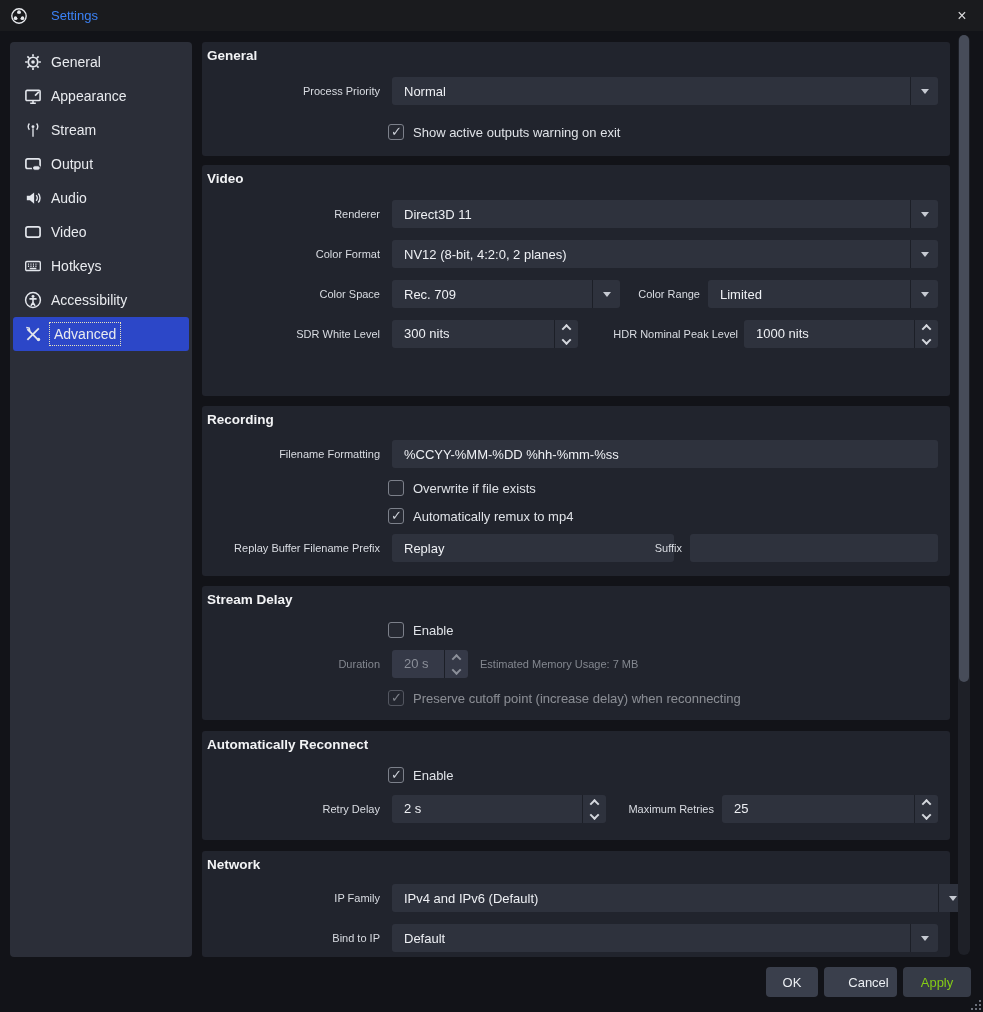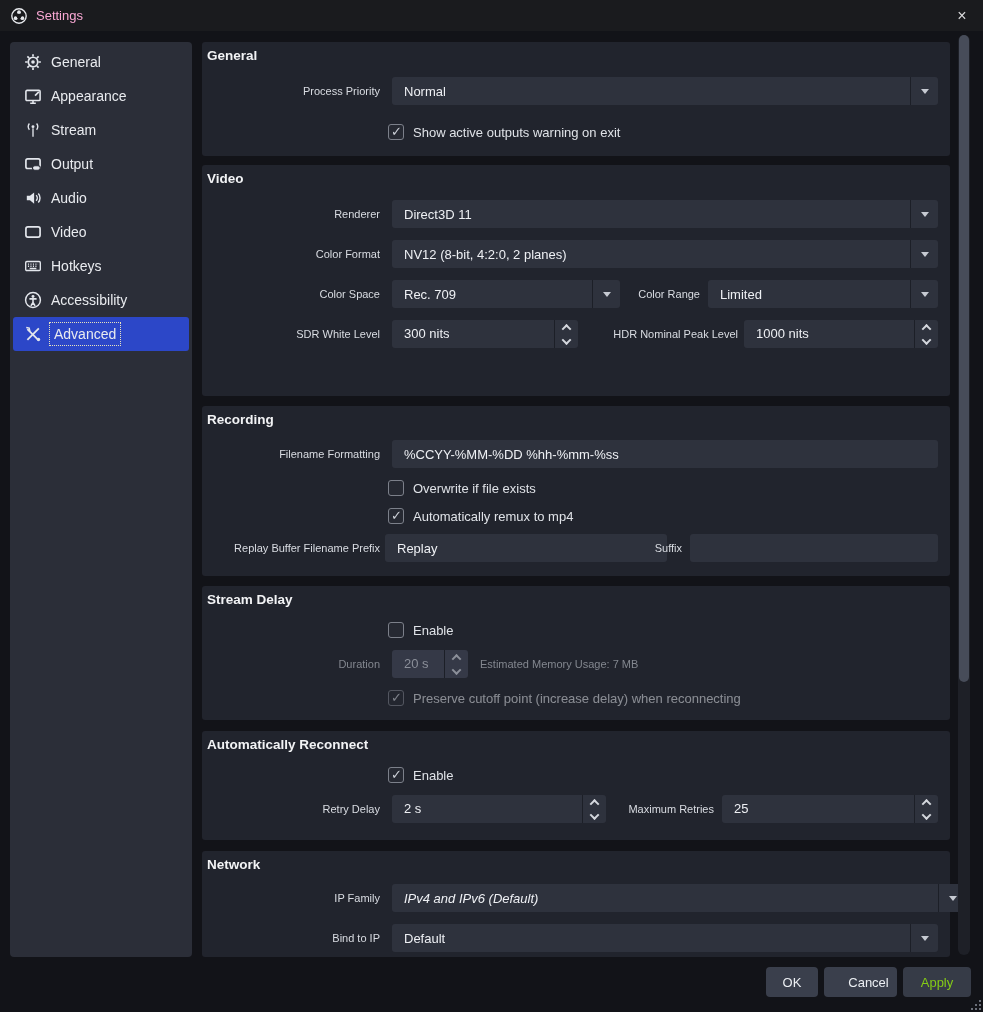--- a/index.html
+++ b/index.html
@@ -8,21 +8,21 @@
     font-family: "Liberation Sans", "DejaVu Sans", sans-serif;
     background:#121318; color:#dcdfe5; overflow:hidden;
     -webkit-font-smoothing:antialiased;
   }
   #window { position:relative; width:983px; height:1012px; background:#121318; }
 
   
   .titlebar { position:absolute; left:0; top:0; width:983px; height:31px;
     background:#1a1b1e; display:flex; align-items:center; }
   .titlebar .app-icon { margin-left:10px; width:18px; height:18px; color:#e8eaee; }
-  .titlebar .title { margin-left:8px; font-size:13px; color:#f9a8d4; }
+  .titlebar .title { margin-left:23px; font-size:13px; color:#3b82f6; }
   .titlebar .close { position:absolute; right:0; top:0; width:42px; height:31px;
     display:flex; align-items:center; justify-content:center;
     font-size:16px; color:#d8d8da; cursor:default; }
 
   
   .sidebar { position:absolute; left:10px; top:42px; width:182px; height:915px;
     background:#2b2e38; border-radius:4px; padding-top:3px; }
   .side-item { position:relative; height:34px; margin:0 3px; display:flex;
     align-items:center; padding-left:11px; border-radius:3px; font-size:14px; color:#e9ebef; }
   .side-item .icn { width:18px; height:18px; margin-right:9px; color:#e3e6ec; flex:none; }
@@ -241,21 +241,21 @@
     <div class="checkrow" style="left:186px; top:74px;">
       <div class="checkbox"></div>
       <span class="cklabel">Overwrite if file exists</span>
     </div>
     <div class="checkrow" style="left:186px; top:102px;">
       <div class="checkbox checked"></div>
       <span class="cklabel">Automatically remux to mp4</span>
     </div>
 
     <div class="flabel" style="left:0; width:178px; top:128px;">Replay Buffer Filename Prefix</div>
-    <input class="textbox" style="left: 183px; top: 128px; width: 282px;" value="Replay">
+    <input class="textbox" style="left: 190px; top: 128px; width: 282px;" value="Replay">
     <div class="flabel" style="left:400px; width:80px; top:128px;">Suffix</div>
     <input class="textbox" style="left: 488px; top: 128px; width: 248px;" value="">
   </div>
 
   <div class="section" style="top:586px; height:134px;">
     <div class="sec-title">Stream Delay</div>
 
     <div class="checkrow" style="left:186px; top:36px;">
       <div class="checkbox"></div>
       <span class="cklabel">Enable</span>
@@ -312,21 +312,21 @@
             <span class="chev down"></span>
           </div>
       </div>
     </div>
   </div>
 
   <div class="section" style="top:851px; height:106px;">
     <div class="sec-title">Network</div>
 
     <div class="flabel" style="left:0; width:178px; top:33px;">IP Family</div>
-    <div class="dropdown" style="left:190px; top:33px; width:574px;font-style:italic;">
+    <div class="dropdown" style="left:190px; top:33px; width:574px;">
       <div class="val">IPv4 and IPv6 (Default)</div>
       <div class="dd-btn"></div>
     </div>
 
     <div class="flabel" style="left:0; width:178px; top:73px;">Bind to IP</div>
     <div class="dropdown" style="left:190px; top:73px; width:546px;">
       <div class="val">Default</div>
       <div class="dd-btn"></div>
     </div>
   </div>

